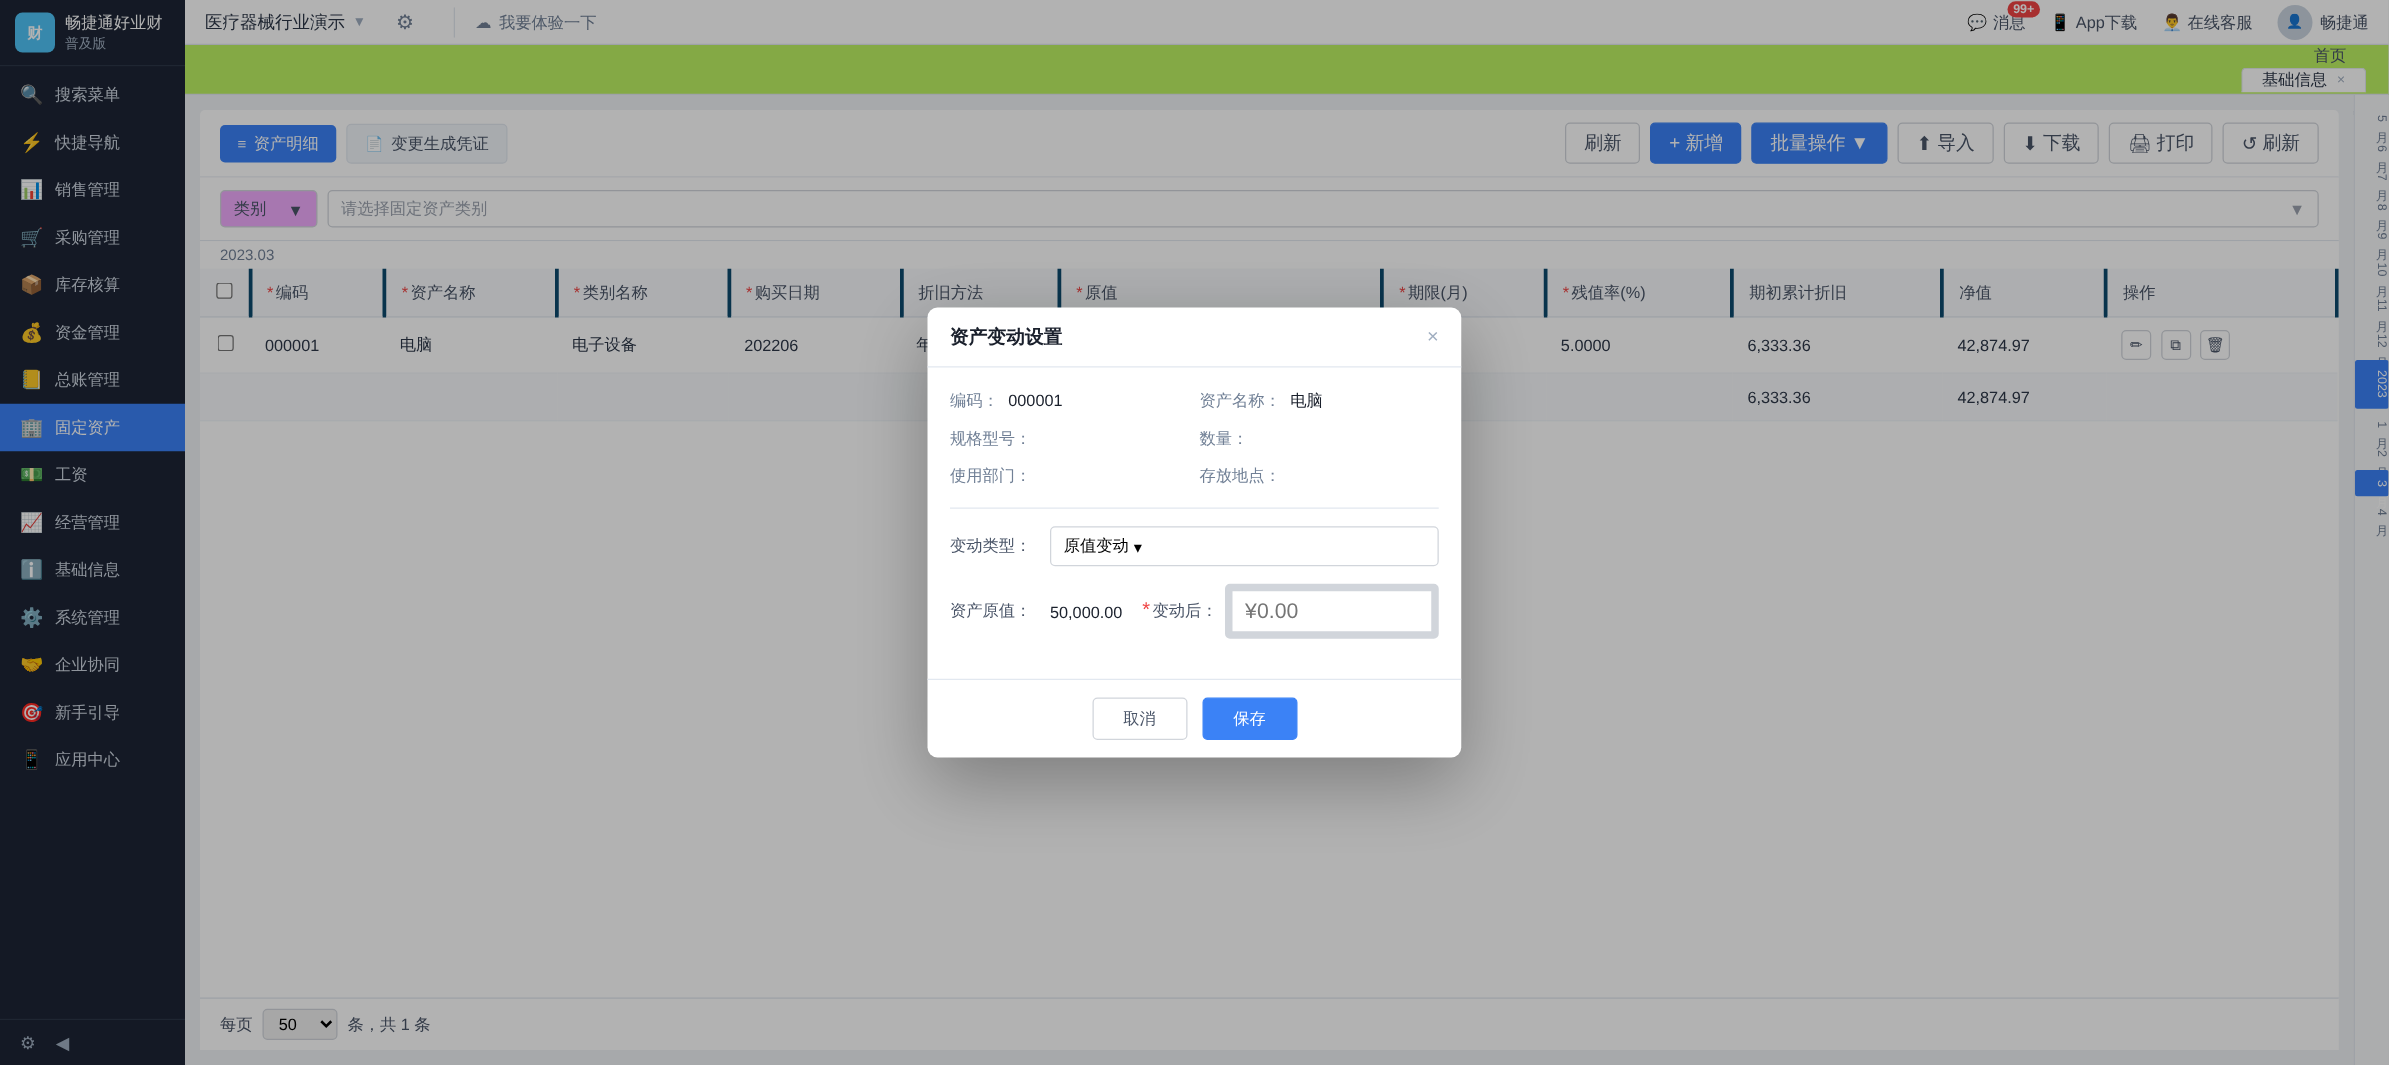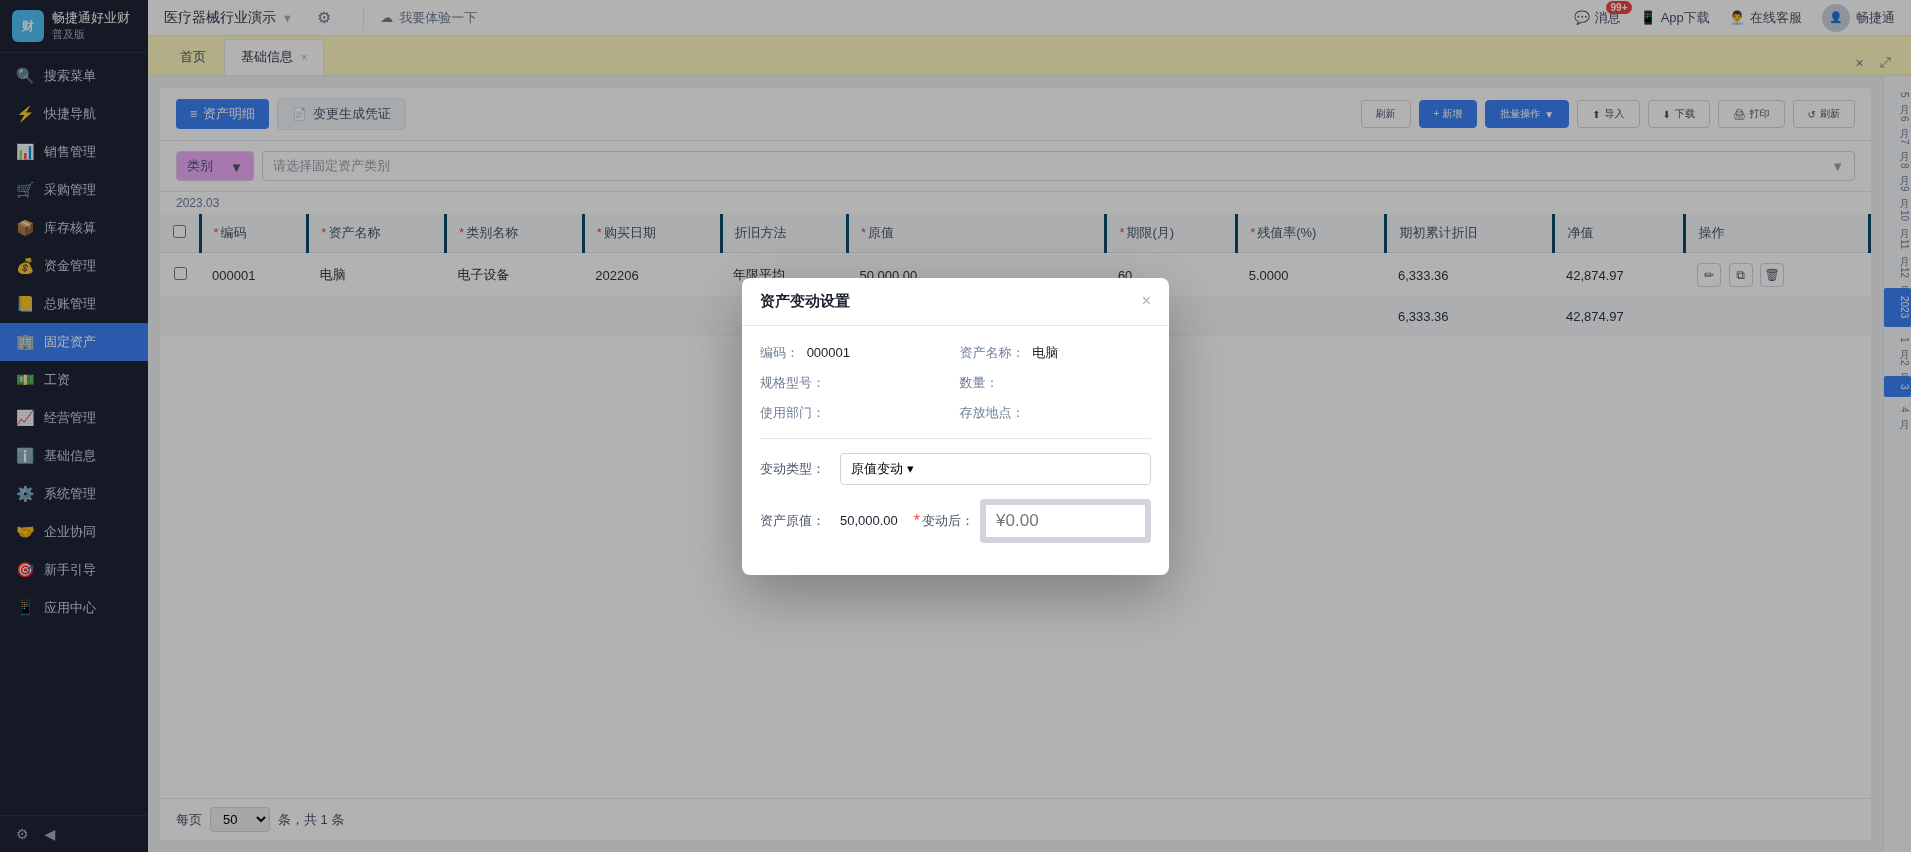--- a/index.html
+++ b/index.html
@@ -57,22 +57,22 @@
     .topbar-badge-item { display: flex; align-items: center; font-size: 13px; color: #4a5568; cursor: pointer; position: relative; }
     .topbar-badge { 
       background: #ef4444; color: #fff; border-radius: 10px; padding: 1px 5px;
       font-size: 10px; font-weight: bold; position: absolute; top: -8px; right: -12px;
     }
     .topbar-user { display: flex; align-items: center; font-size: 13px; color: #4a5568; cursor: pointer; }
     .topbar-user-avatar { width: 28px; height: 28px; background: #cbd5e0; border-radius: 50%; margin-right: 6px; display: flex; align-items: center; justify-content: center; font-size: 11px; }
 
     
     .tabs-bar {
-      height: 40px; background: #fef9c3; border-bottom: 1px solid #e2e8f0;
-      display: flex; align-items: flex-end; padding: 0 16px; flex-shrink: 0;
+      height: 40px; background: #bef264; border-bottom: 1px solid #e2e8f0;
+      display: flex; align-items: flex-end; padding: 0 16px; flex-shrink: 0; flex-direction: column;
     }
     .tab {
       height: 36px; display: flex; align-items: center; padding: 0 16px;
       font-size: 13px; cursor: pointer; border-radius: 4px 4px 0 0; margin-right: 2px;
     }
     .tab.inactive { color: #4a5568; background: transparent; }
     .tab.active { background: #fff; color: #2d3748; border: 1px solid #e2e8f0; border-bottom: 1px solid #fff; }
     .tab-close { margin-left: 8px; font-size: 11px; color: #a0aec0; }
     .tabs-right { margin-left: auto; display: flex; align-items: center; gap: 8px; }
     .tabs-icon-btn { font-size: 14px; color: #718096; cursor: pointer; padding: 4px; }
@@ -95,21 +95,21 @@
     }
     .toolbar-tab {
       display: flex; align-items: center; padding: 6px 14px; border-radius: 4px;
       font-size: 13px; cursor: pointer;
     }
     .toolbar-tab.active { background: #3b82f6; color: #fff; }
     .toolbar-tab.inactive { background: #f1f5f9; color: #4a5568; border: 1px solid #e2e8f0; }
     .toolbar-tab-icon { margin-right: 6px; font-size: 12px; }
     .toolbar-right { margin-left: auto; display: flex; align-items: center; gap: 8px; }
     .btn {
-      padding: 6px 14px; border-radius: 4px; font-size: 10px; cursor: pointer;
+      padding: 6px 14px; border-radius: 4px; font-size: 15px; cursor: pointer;
       border: 1px solid; display: flex; align-items: center; gap: 4px;
     }
     .btn-primary { background: #3b82f6; color: #fff; border-color: #3b82f6; }
     .btn-secondary { background: #fff; color: #4a5568; border-color: #d1d5db; }
     .btn-dropdown { background: #3b82f6; color: #fff; border-color: #3b82f6; }
 
     
     .filter-bar {
       background: #fff; padding: 10px 16px; display: flex; align-items: center; gap: 8px;
       border-bottom: 1px solid #e2e8f0;
@@ -530,14 +530,18 @@
         </div>
       </div>
       <div class="modal-form-row">
         <span class="modal-form-label">资产原值：</span>
         <span style="font-size:13px;color:#1a202c;margin-right:16px;">50,000.00</span>
         <span class="required-star">*</span>
         <span style="font-size:13px;color:#4a5568;margin-right:6px;">变动后：</span>
         <input class="modal-form-input required-field" style="width: 120px;" placeholder="¥0.00">
       </div>
     </div>
+    <div class="modal-footer">
+      <button class="btn-cancel">取消</button>
+      <button class="btn-save">保存</button>
+    </div>
   </div>
 </div>
 
 </body></html>

